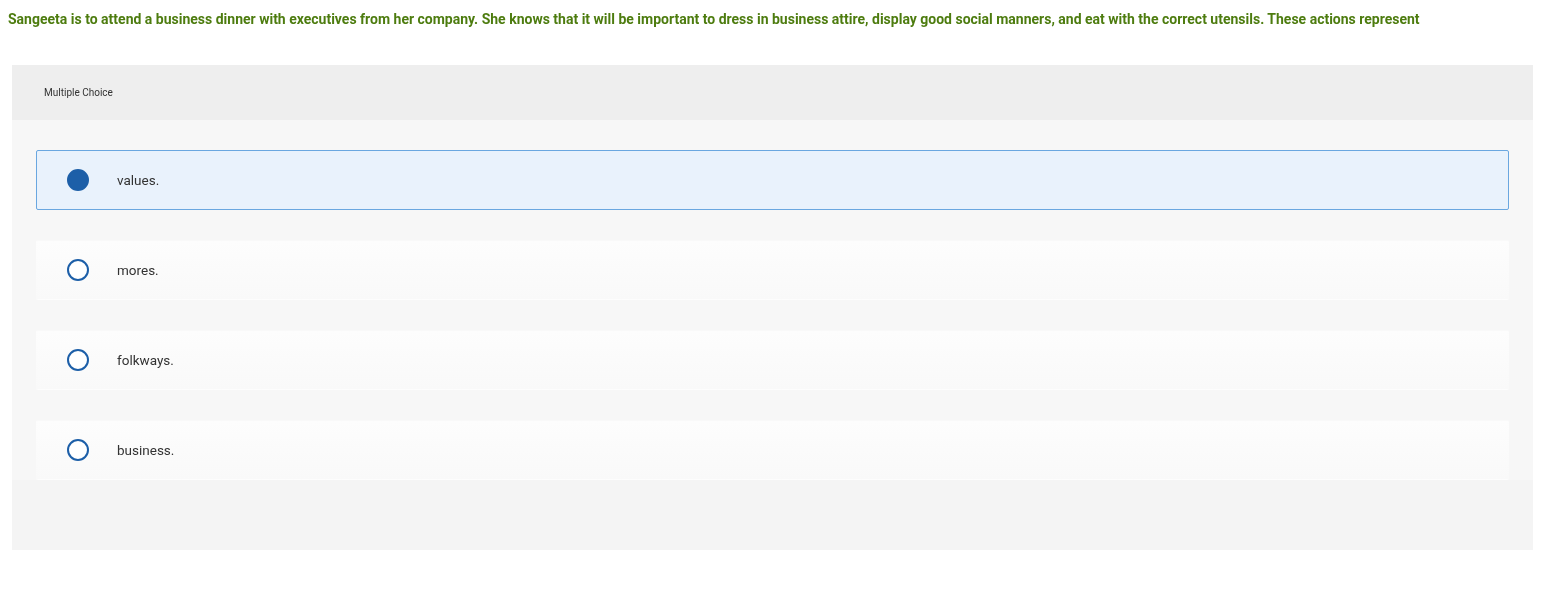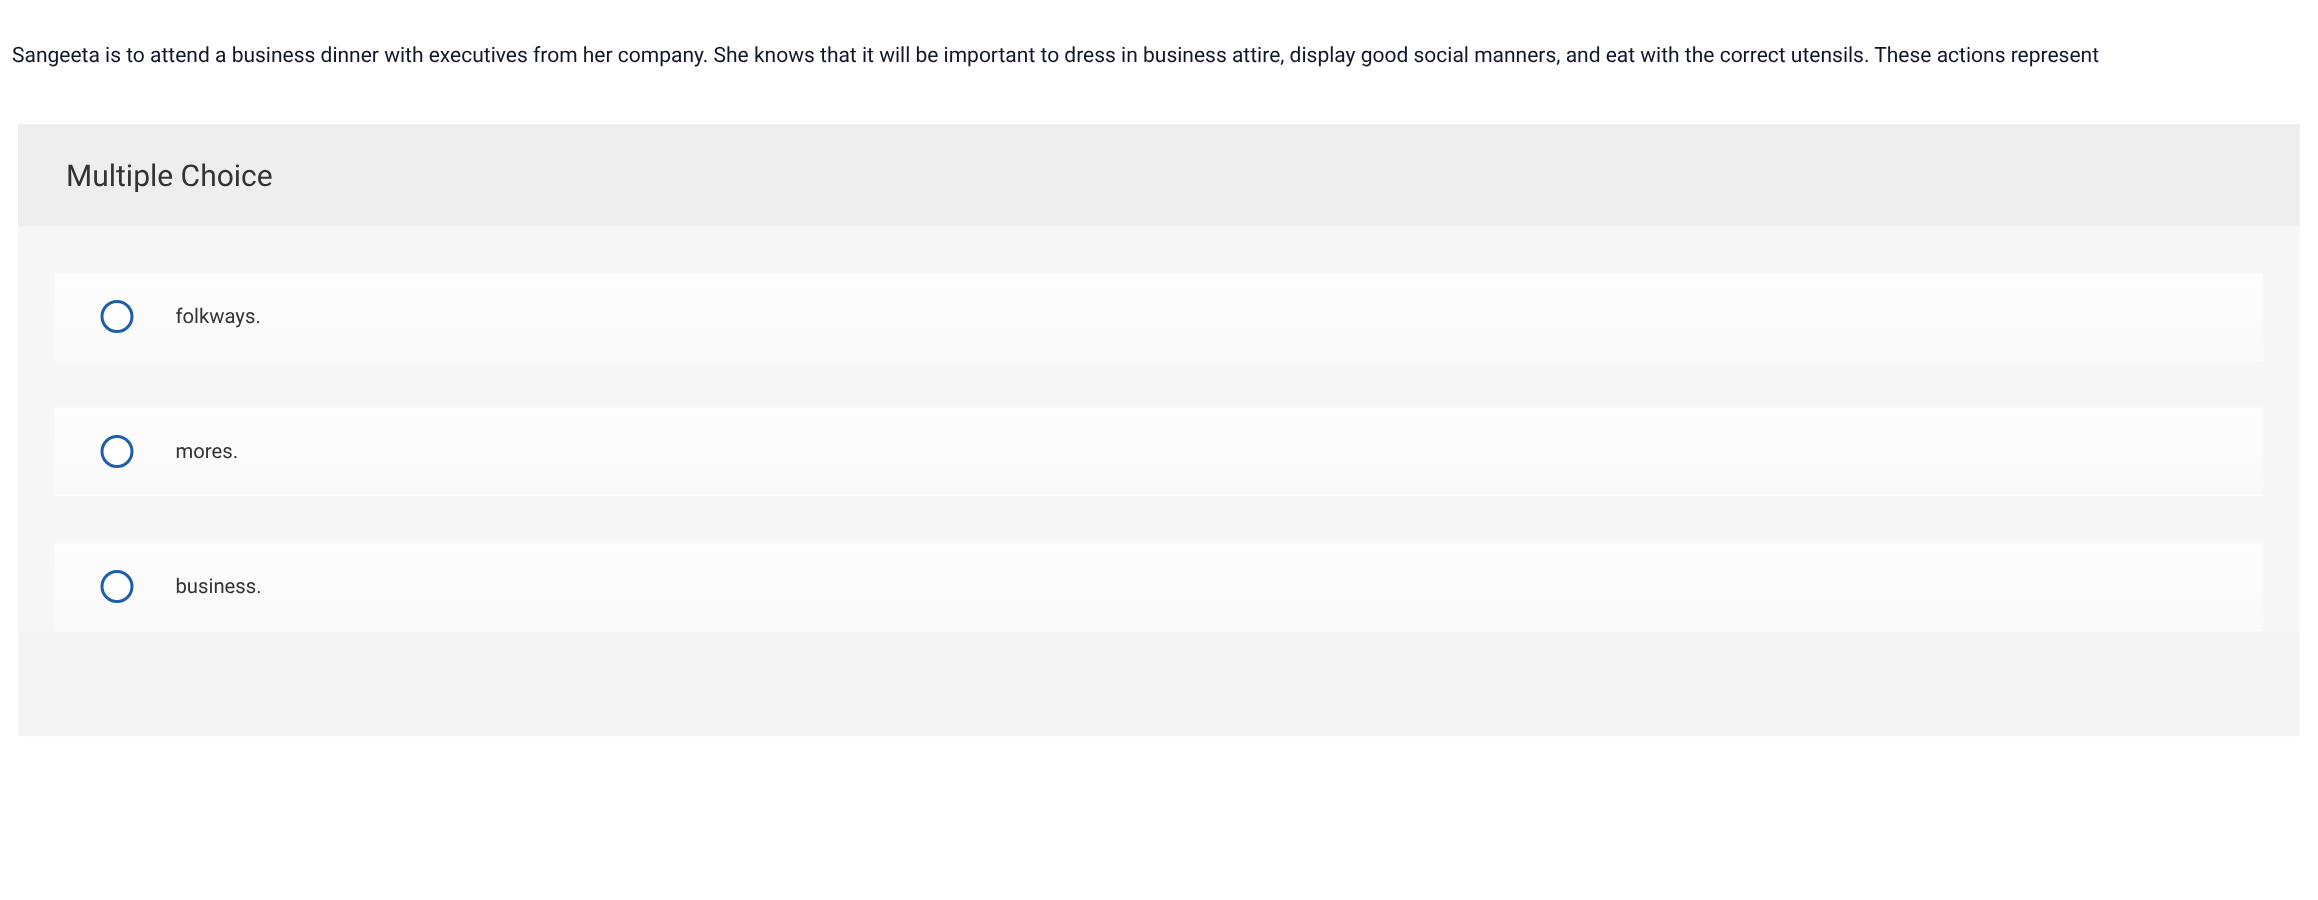--- a/index.html
+++ b/index.html
@@ -7,33 +7,34 @@
       padding: 0;
       box-sizing: border-box;
     }
     body {
       font-family: -apple-system, BlinkMacSystemFont, "Segoe UI", Roboto, Helvetica, Arial, sans-serif;
       background: #ffffff;
       width: 1545px;
       color: #333;
     }
     .question-text {
-      padding: 26px 8px 20px 8px;
+      padding: 8px 8px 20px 8px;
       font-size: 14px;
       line-height: 1.6;
-      color: #0f172a;
+      color: #4d7c0f;
+      font-weight: bold;
     }
     .quiz-container {
       background: #f4f4f4;
       padding: 0 0 40px 0;
       margin: 15px 12px 0 12px;
     }
     .quiz-header {
       padding: 22px 32px 22px 32px;
-      font-size: 20px;
+      font-size: 10px;
       color: #333;
       background: #eeeeee;
     }
     .options-area {
       background: #f7f7f7;
       padding: 30px 0 0 0;
     }
     .option-row {
       display: flex;
       align-items: center;
@@ -75,29 +76,33 @@
 </head>
 <body>
 
 <div class="question-text">Sangeeta is to attend a business dinner with executives from her company. She knows that it will be important to dress in business attire, display good social manners, and eat with the correct utensils. These actions represent</div>
 
 <div class="quiz-container">
   <div class="quiz-header">Multiple Choice</div>
 
   <div class="options-area">
 
-
-    <div class="option-row">
+    <div class="option-row selected">
       <div class="radio-outer"></div>
-      <div class="option-label">folkways.</div>
+      <div class="option-label">values.</div>
     </div>
 
     <div class="option-row">
       <div class="radio-outer"></div>
       <div class="option-label">mores.</div>
+    </div>
+
+    <div class="option-row">
+      <div class="radio-outer"></div>
+      <div class="option-label">folkways.</div>
     </div>
 
     <div class="option-row">
       <div class="radio-outer"></div>
       <div class="option-label">business.</div>
     </div>
 
   </div>
 </div>
 

